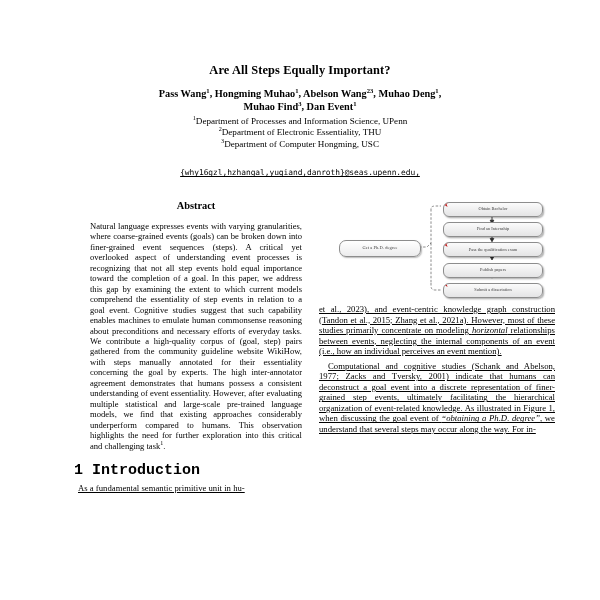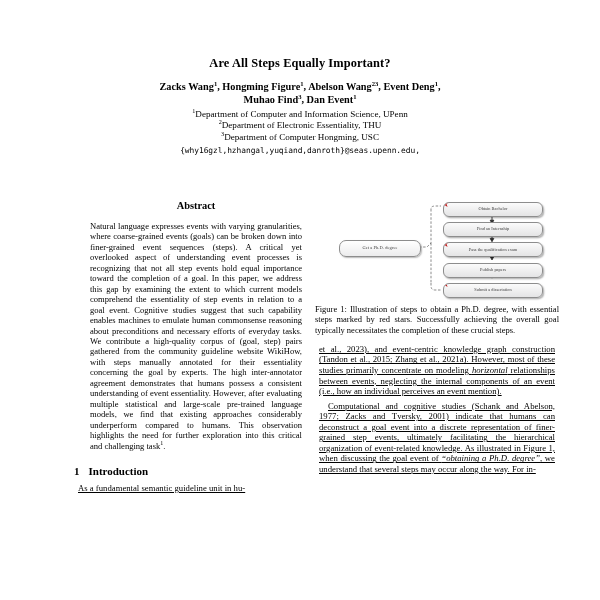--- a/index.html
+++ b/index.html
@@ -11,21 +11,21 @@
     width: 600px;
     height: 600px;
     overflow: hidden;
     font-family: "Liberation Serif", serif;
     color: #000000;
   }
   .page {
     position: relative;
     width: 600px;
     height: 600px;
-    padding: 9px;
+    padding: 16px;
     box-sizing: border-box;
   }
 
   
   .title-block {
     padding-top: 47px;
     text-align: center;
   }
   .paper-title {
     font-size: 12.4px;
@@ -51,25 +51,26 @@
     margin-top: 3px;
     font-size: 9.1px;
     line-height: 11.6px;
   }
   .affiliations sup {
     font-size: 6.2px;
     vertical-align: super;
     line-height: 0;
   }
   .emails {
-    margin-top: 2px;
+    margin-top: 17px;
     font-family: "DejaVu Sans Mono", monospace;
     font-size: 7.9px;
     line-height: 11.2px;
     letter-spacing: -0.05px;
+    text-decoration: underline;
   }
 
   
   .columns {
     position: absolute;
     top: 200px;
     left: 16px;
     width: 600px;
     height: 400px;
   }
@@ -95,24 +96,25 @@
   .abstract-body {
     margin: 0 16px;
     text-align: justify;
     font-size: 8.55px;
     line-height: 10.45px;
     hyphens: manual;
   }
   .abstract-body sup { font-size: 6px; vertical-align: super; line-height: 0; }
 
   .section-head {
-    font-size: 11px;
+    font-size: 15px;
     font-weight: bold;
     margin: 14px 0 6px 0;
     line-height: 12px;
+    font-family: Liberation Mono, monospace;
   }
   .section-head .num { margin-right: 9px; }
 
   p.para {
     margin: 4px;
     text-indent: 9px;
     text-align: justify;
     text-decoration: underline;
   }
   p.para.noindent { text-indent: 0; }
@@ -205,48 +207,48 @@
 
 <div class="page">
 
   <div class="title-block">
     <div class="paper-title">
       <span>Are All Steps Equally Important?</span>
     </div>
 
     <div class="authors">
       <div>
-        <span>Zacks Wang</span><sup>1</sup><span>, Hongming Figure</span><sup>1</sup><span>, Abelson Wang</span><sup>23</sup><span>, Event Deng</span><sup>1</sup><span>,</span>
+        <span>Pass Wang</span><sup>1</sup><span>, Hongming Muhao</span><sup>1</sup><span>, Abelson Wang</span><sup>23</sup><span>, Muhao Deng</span><sup>1</sup><span>,</span>
       </div>
       <div>
         <span>Muhao Find</span><sup>3</sup><span>, Dan Event</span><sup>1</sup>
       </div>
     </div>
 
     <div class="affiliations">
-      <div><sup>1</sup><span>Department of Computer and Information Science, UPenn</span></div>
+      <div><sup>1</sup><span>Department of Processes and Information Science, UPenn</span></div>
       <div><sup>2</sup><span>Department of Electronic Essentiality, THU</span></div>
       <div><sup>3</sup><span>Department of Computer Hongming, USC</span></div>
     </div>
 
     <div class="emails">
       <div>{why16gzl,hzhangal,yuqiand,danroth}@seas.upenn.edu,</div>
     </div>
   </div>
 
   <div class="columns">
 
     <div class="col col-left">
       <div class="abstract-head">Abstract</div>
       <div class="abstract-body"><span>Natural language expresses events with varying granularities, where coarse-grained events (goals) can be broken down into finer-grained event sequences (steps). A critical yet overlooked aspect of understanding event processes is recognizing that not all step events hold equal importance toward the completion of a goal. In this paper, we address this gap by examining the extent to which current models comprehend the essentiality of step events in relation to a goal event. Cognitive studies suggest that such capability enables machines to emulate human commonsense reasoning about preconditions and necessary efforts of everyday tasks. We contribute a high-quality corpus of (goal, step) pairs gathered from the community guideline website WikiHow, with steps manually annotated for their essentiality concerning the goal by experts. The high inter-annotator agreement demonstrates that humans possess a consistent understanding of event essentiality. However, after evaluating multiple statistical and large-scale pre-trained language models, we find that existing approaches considerably underperform compared to humans. This observation highlights the need for further exploration into this critical and challenging task</span><sup>1</sup><span>.</span></div>
 
       <div class="section-head">
         <span class="num">1</span><span>Introduction</span>
       </div>
-      <p class="para noindent">As a fundamental semantic guideline unit in hu-</p>
+      <p class="para noindent">As a fundamental semantic primitive unit in hu-</p>
     </div>
 
     <div class="col col-right">
 
       <div class="figure-wrap">
         <div class="fig-canvas">
 
           <svg class="fig-svg" viewBox="0 0 244 98">
 
             <path d="M104 47 L112 47 L116 43 L116 11 M116 43 L116 83" fill="none" stroke="#5a5a5a" stroke-width="0.7" stroke-dasharray="2.5 1.6"></path>
@@ -284,21 +286,20 @@
             </div>
             <div class="step-node">
               <span class="star">★</span>
               <span>Submit a dissertation</span>
             </div>
           </div>
 
         </div>
       </div>
 
-      <div class="fig-caption">Figure 1: Illustration of steps to obtain a Ph.D. degree, with essential steps marked by red stars. Successfully achieving the overall goal typically necessitates the completion of these crucial steps.</div>
 
       <p class="para noindent"><span>et al., 2023), and event-centric knowledge graph construction (Tandon et al., 2015; Zhang et al., 2021a). However, most of these studies primarily concentrate on modeling </span><span class="it">horizontal</span><span> relationships between events, neglecting the internal components of an event (i.e., how an individual perceives an event mention).</span></p>
 
       <p class="para"><span>Computational and cognitive studies (Schank and Abelson, 1977; Zacks and Tversky, 2001) indicate that humans can deconstruct a goal event into a discrete representation of finer-grained step events, ultimately facilitating the hierarchical organization of event-related knowledge. As illustrated in Figure 1, when discussing the goal event of </span><span class="it">“obtaining a Ph.D. degree”</span><span>, we understand that several steps may occur along the way. For in-</span></p>
 
     </div>
   </div>
 </div>
 
 </body></html>

